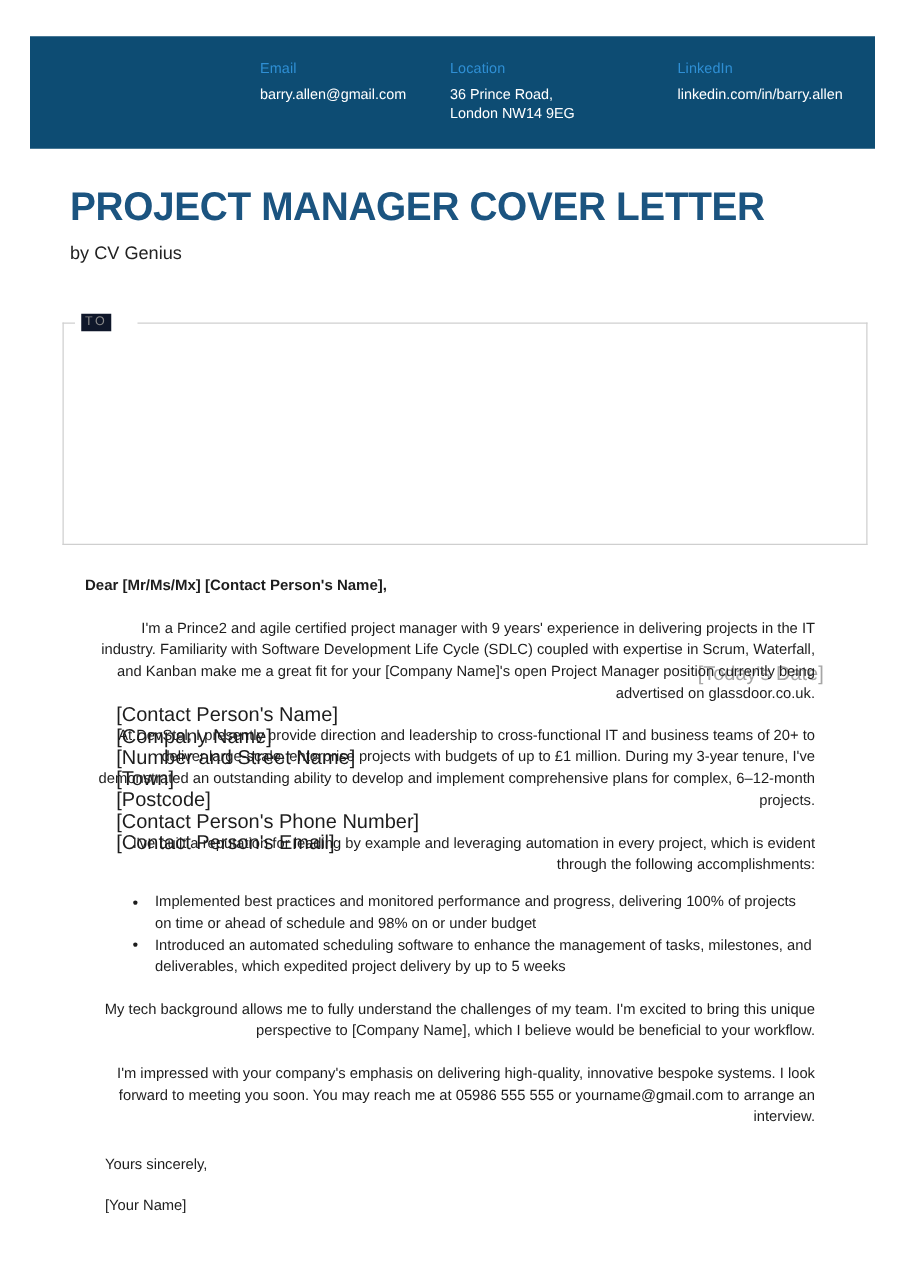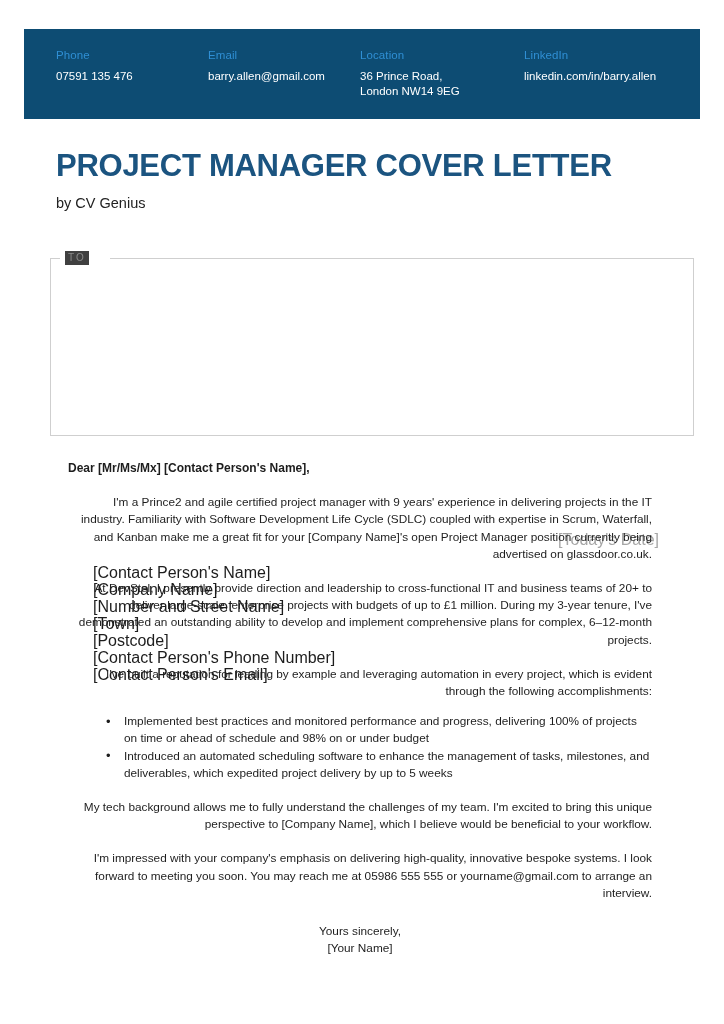--- a/index.html
+++ b/index.html
@@ -35,21 +35,21 @@
     background: #0d4c73;
     box-sizing: border-box;
   }
   .contact-col {
     position: absolute;
     top: 19px;
   }
   .c1 { left: 32px;  width: 145px; }
   .c2 { left: 184px; width: 145px; }
   .c3 { left: 336px; width: 150px; }
-  .c4 { left: 500px; width: 170px; }
+  .c4 { left: 518px; width: 170px; }
 
   .contact-label {
     color: #2f8fd4;
     font-size: 11.5px;
     line-height: 15px;
     letter-spacing: 0.1px;
     margin-bottom: 6px;
     white-space: nowrap;
   }
   .contact-value {
@@ -110,21 +110,21 @@
     background: #cfcfcf;
   }
   .to-legend {
     position: absolute;
     left: 41px;
     top: 251px;
     font-size: 10px;
     line-height: 14px;
     letter-spacing: 2px;
     color: #8a8a8a;
-    background: #404040;
+    background: #0f172a;
     padding: 0 3px;
   }
   .to-date {
     position: absolute;
     left: 400px;
     top: 274px;
     width: 208px;
     text-align: right;
     font-size: 16px;
     line-height: 16px;
@@ -174,38 +174,33 @@
   ul.accomplishments li::before {
     content: "\2022";
     position: absolute;
     left: 38px;
     top: -0.5px;
     font-size: 13px;
     color: #1d1d1d;
   }
 
   .closing {
-    margin: 0;
-    text-align: center;
+    margin: 16px;
   }
   .sign-block {
     margin-top: 21px;
   }
 </style>
 </head>
 <body>
 
 <div class="page">
 
   <div class="contact-band">
 
-    <div class="contact-col c1">
-      <div class="contact-label">Phone</div>
-      <div class="contact-value">07591 135 476</div>
-    </div>
 
     <div class="contact-col c2">
       <div class="contact-label">Email</div>
       <div class="contact-value">barry.allen@gmail.com</div>
     </div>
 
     <div class="contact-col c3">
       <div class="contact-label">Location</div>
       <div class="contact-value">36 Prince Road,
 London NW14 9EG</div>

